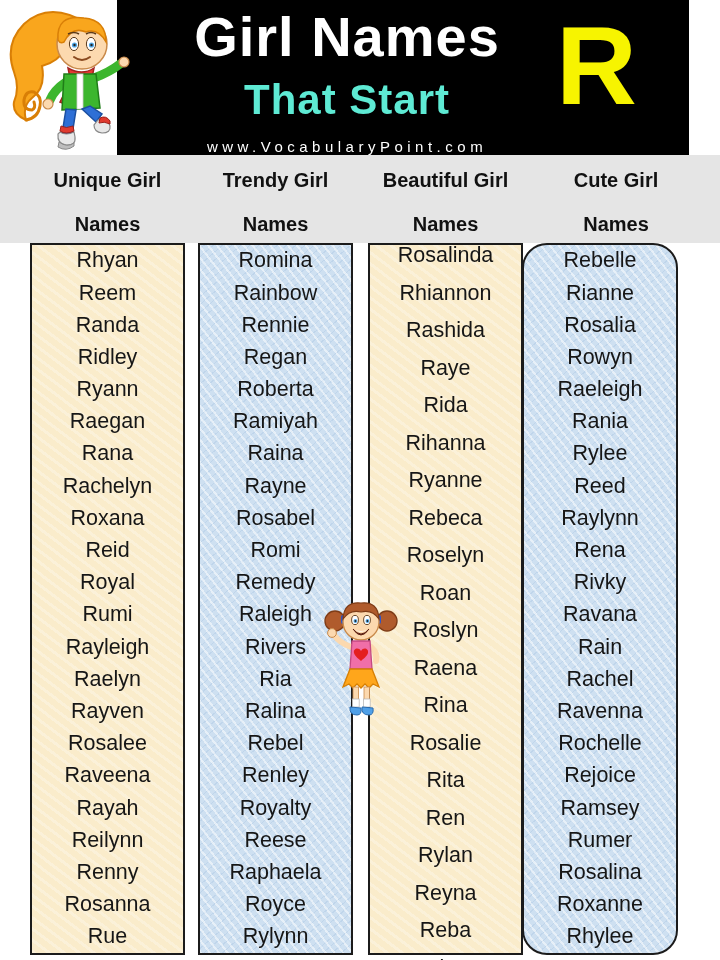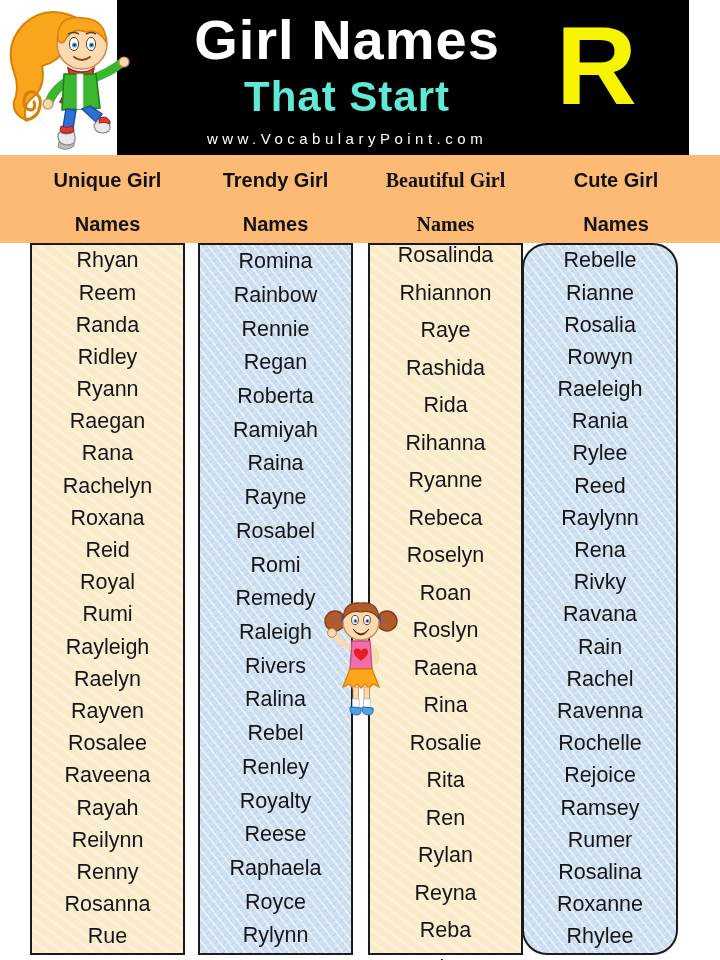--- a/index.html
+++ b/index.html
@@ -2,29 +2,29 @@
 <html><head>
 <meta charset="utf-8">
 <style>
   html,body{margin:0;padding:0;}
   body{width:720px;height:960px;background:#ffffff;font-family:"Liberation Sans",sans-serif;overflow:hidden;}
   .page{position:relative;width:720px;height:960px;background:#ffffff;}
 
   
   .hero{position:absolute;left:0;top:0;width:720px;height:158px;background:#ffffff;}
   .hero-black{position:absolute;left:117px;top:0;width:572px;height:155px;background:#000000;}
-  .hero-titles{position:absolute;left:0;top:0;width:460px;height:155px;display:flex;flex-direction:column;align-items:center;justify-content:center;box-sizing:border-box;}
+  .hero-titles{position:absolute;left:0;top:0;width:460px;height:155px;display:flex;flex-direction:column;align-items:center;justify-content:space-between;padding-top:6px;box-sizing:border-box;}
   .title1{color:#ffffff;font-weight:bold;font-size:56px;line-height:62px;letter-spacing:1px;}
   .title2{color:#5eead4;font-weight:bold;font-size:42px;line-height:52px;letter-spacing:1px;}
   .site{color:#ffffff;font-size:15px;letter-spacing:4.5px;margin-top:7px;}
   .big-letter{position:absolute;right:52px;top:10px;color:#f7f400;font-weight:bold;font-size:112px;line-height:112px;font-family:"Liberation Sans",sans-serif;}
   .hero-girl{position:absolute;left:2px;top:2px;width:132px;height:158px;z-index:3;}
 
   
-  .band{position:absolute;left:0;top:155px;width:720px;height:88px;background:#fdba74;}
+  .band{position:absolute;left:0;top:155px;width:720px;height:88px;background:#e5e5e5;}
   .band-cell{position:absolute;top:14px;height:66px;display:flex;flex-direction:column;align-items:center;justify-content:space-between;}
   .band-line{font-weight:bold;color:#111111;font-size:20px;line-height:22px;white-space:nowrap;}
 
   
   .box{position:absolute;top:243px;height:712px;box-sizing:border-box;border:2px solid #1b1b1b;display:flex;flex-direction:column;align-items:stretch;justify-content:space-around;z-index:1;}
   .box.cream{background-color:#faeccb;
     background-image:repeating-linear-gradient(37deg,rgba(255,255,255,.28) 0 3px,rgba(0,0,0,0) 3px 9px);}
   .box.blue{background-color:#cee0f1;
     background-image:repeating-linear-gradient(52deg,rgba(255,255,255,.5) 0 2px,rgba(0,0,0,0) 2px 7px),
                      repeating-linear-gradient(-41deg,rgba(173,200,228,.45) 0 1px,rgba(0,0,0,0) 1px 6px);}
@@ -92,21 +92,21 @@
 
   <div class="band">
       <div class="band-cell" style="left: 30px; width: 155px;">
         <div class="band-line">Unique Girl</div>
         <div class="band-line">Names</div>
       </div>
       <div class="band-cell" style="left: 198px; width: 155px;">
         <div class="band-line">Trendy Girl</div>
         <div class="band-line">Names</div>
       </div>
-      <div class="band-cell" style="left: 368px; width: 155px; font-family: Liberation Serif, serif;">
+      <div class="band-cell" style="left: 368px; width: 155px;">
         <div class="band-line">Beautiful Girl</div>
         <div class="band-line">Names</div>
       </div>
       <div class="band-cell" style="left: 538px; width: 156px;">
         <div class="band-line">Cute Girl</div>
         <div class="band-line">Names</div>
       </div>
     </div>
 
   <div>
@@ -141,34 +141,35 @@
         <div class="name-row">Regan</div>
         <div class="name-row">Roberta</div>
         <div class="name-row">Ramiyah</div>
         <div class="name-row">Raina</div>
         <div class="name-row">Rayne</div>
         <div class="name-row">Rosabel</div>
         <div class="name-row">Romi</div>
         <div class="name-row">Remedy</div>
         <div class="name-row">Raleigh</div>
         <div class="name-row">Rivers</div>
+        <div class="name-row">Ria</div>
         <div class="name-row">Ralina</div>
         <div class="name-row">Rebel</div>
         <div class="name-row">Renley</div>
         <div class="name-row">Royalty</div>
         <div class="name-row">Reese</div>
         <div class="name-row">Raphaela</div>
         <div class="name-row">Royce</div>
         <div class="name-row">Rylynn</div>
       </div>
       <div class="box cream" style="left: 368px; width: 155px; gap: 16px;">
         <div class="name-row">Rosalinda</div>
         <div class="name-row">Rhiannon</div>
+        <div class="name-row">Rashida</div>
         <div class="name-row">Raye</div>
-        <div class="name-row">Rashida</div>
         <div class="name-row">Rida</div>
         <div class="name-row">Rihanna</div>
         <div class="name-row">Ryanne</div>
         <div class="name-row">Rebeca</div>
         <div class="name-row">Roselyn</div>
         <div class="name-row">Roan</div>
         <div class="name-row">Roslyn</div>
         <div class="name-row">Raena</div>
         <div class="name-row">Rina</div>
         <div class="name-row">Rosalie</div>

